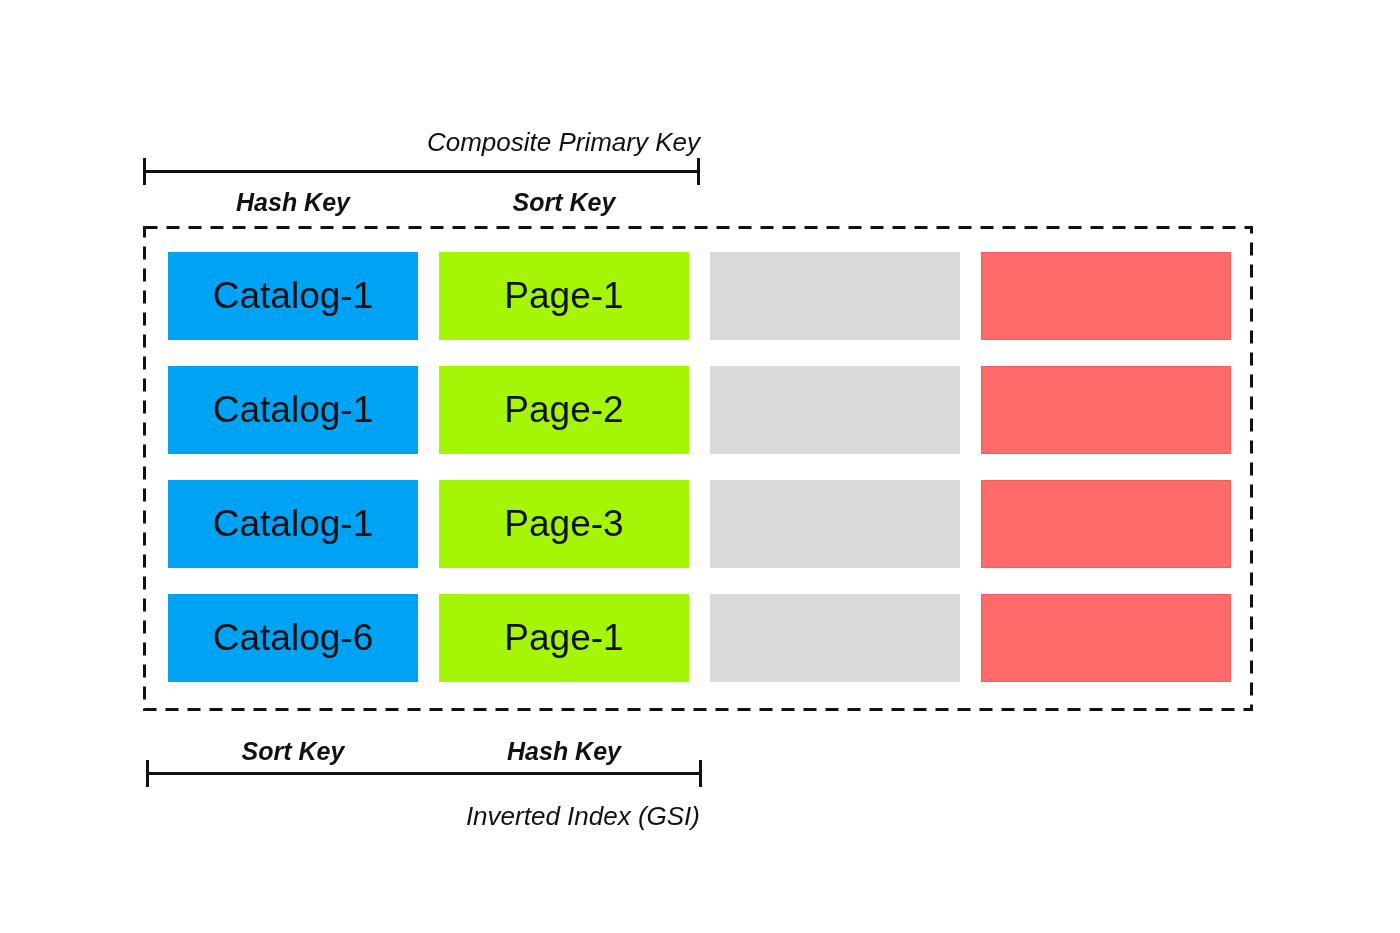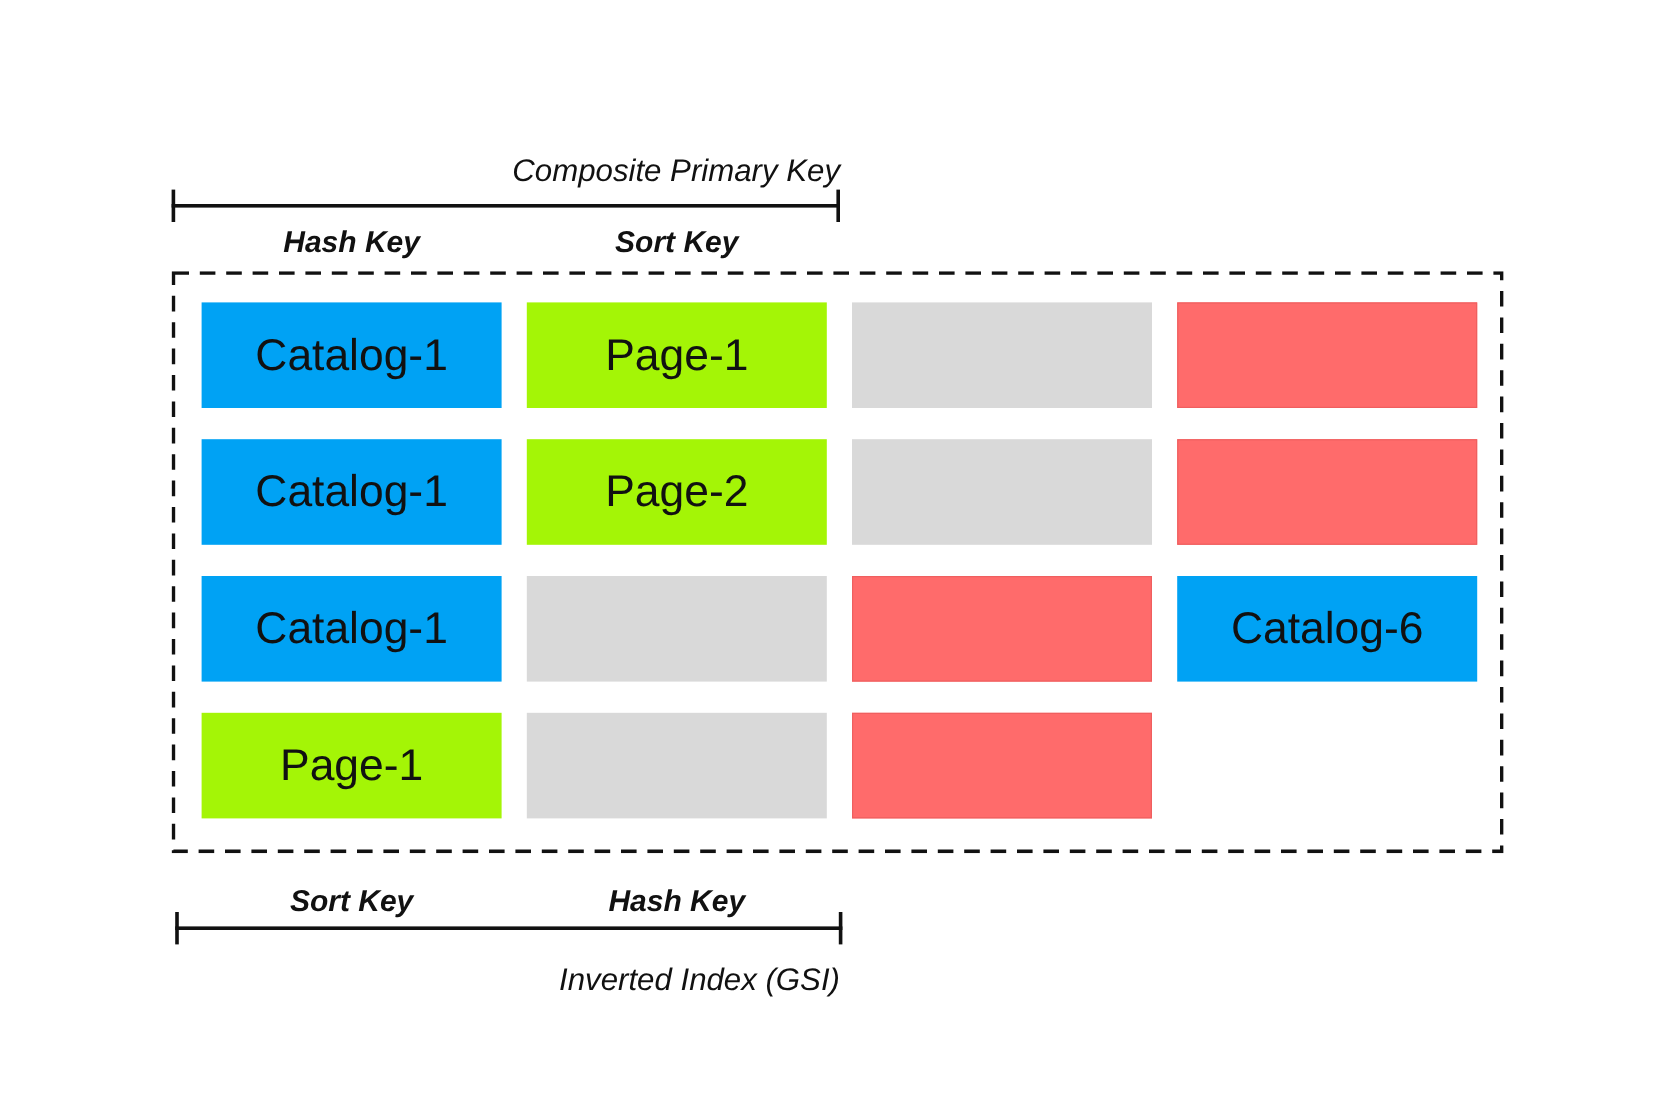--- a/index.html
+++ b/index.html
@@ -119,20 +119,21 @@
       <div class="cell sort">Page-1</div>
       <div class="cell gray"></div>
       <div class="cell red"></div>
 
       <div class="cell hash">Catalog-1</div>
       <div class="cell sort">Page-2</div>
       <div class="cell gray"></div>
       <div class="cell red"></div>
 
       <div class="cell hash">Catalog-1</div>
+      <div class="cell sort">Page-3</div>
       <div class="cell gray"></div>
       <div class="cell red"></div>
 
       <div class="cell hash">Catalog-6</div>
       <div class="cell sort">Page-1</div>
       <div class="cell gray"></div>
       <div class="cell red"></div>
     </div>
   </div>
 

